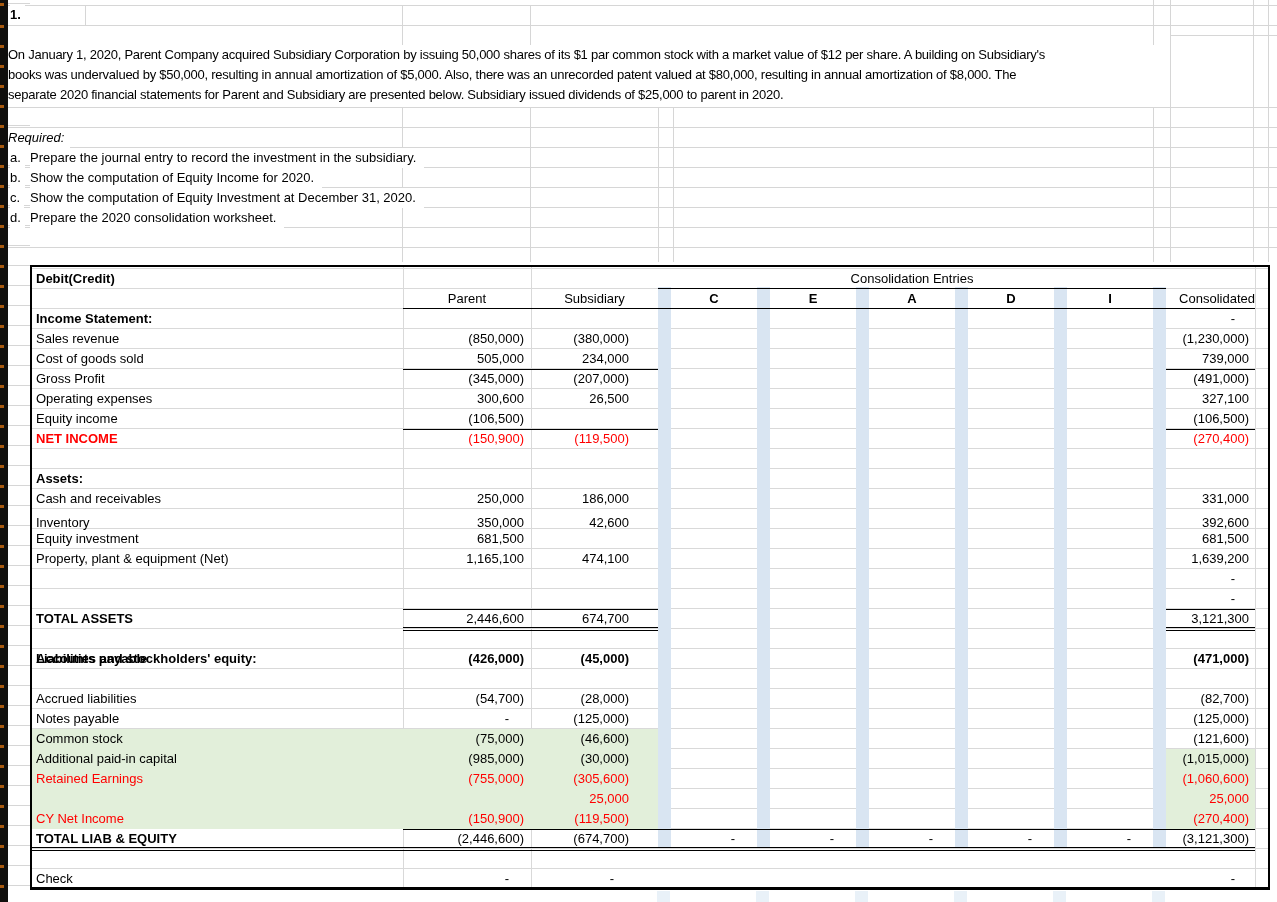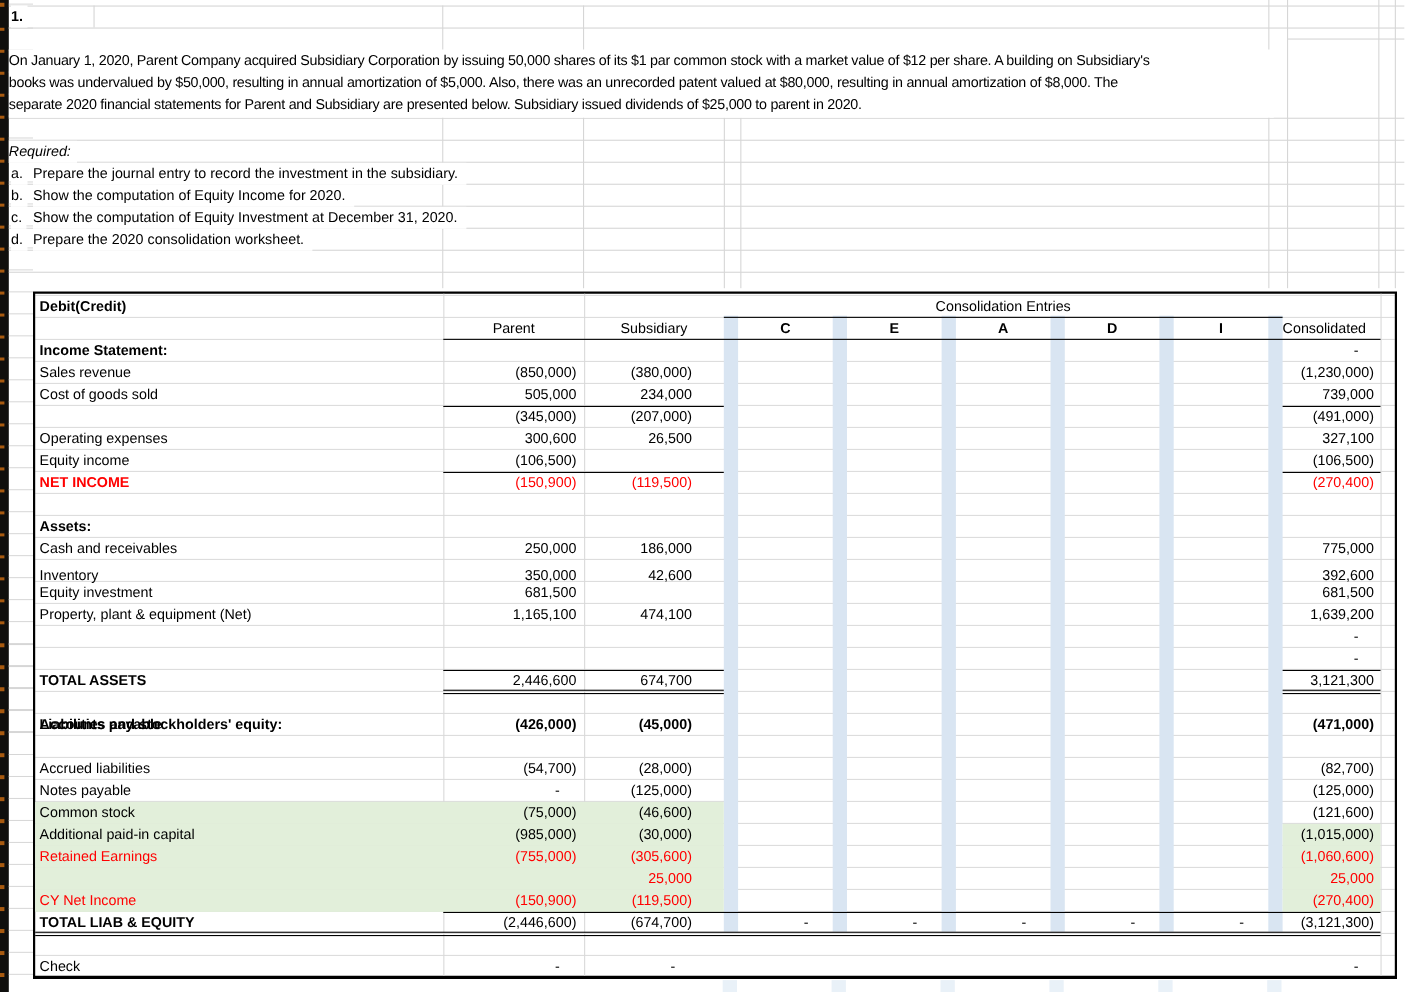--- a/index.html
+++ b/index.html
@@ -136,21 +136,21 @@
     <div class="hcell bold" style="top:2px;left:4px;width:360px;">Debit(Credit)</div>
     <div class="hcell" style="top:2px;left:626px;width:508px;text-align:center;">Consolidation Entries</div>
 
     <div class="hcell" style="top:22px;left:371px;width:128px;text-align:center;">Parent</div>
     <div class="hcell" style="top:22px;left:499px;width:127px;text-align:center;">Subsidiary</div>
     <div class="hcell bold" style="top:22px;left:639px;width:86px;text-align:center;">C</div>
     <div class="hcell bold" style="top:22px;left:738px;width:86px;text-align:center;">E</div>
     <div class="hcell bold" style="top:22px;left:837px;width:86px;text-align:center;">A</div>
     <div class="hcell bold" style="top:22px;left:936px;width:86px;text-align:center;">D</div>
     <div class="hcell bold" style="top:22px;left:1035px;width:86px;text-align:center;">I</div>
-    <div class="hcell" style="top:22px;left:1134px;width:89px;text-align:left;">Consolidated</div>
+    <div class="hcell" style="top:22px;left:1134px;width:89px;text-align:right;">Consolidated</div>
 
     <div id="rows">
         <div class="row" style="top: 42px;">
           <div class="cell lab bold">Income Statement:</div>
           <div class="cell num c dash">-</div>
         </div>
         <div class="row" style="top: 62px;">
           <div class="cell lab">Sales revenue</div>
           <div class="cell num p">(850,000)</div>
           <div class="cell num s">(380,000)</div>
@@ -158,20 +158,21 @@
         </div>
         <div class="row" style="top: 82px;">
           <div class="seg ps bb"></div>
           <div class="seg cons bb"></div>
           <div class="cell lab">Cost of goods sold</div>
           <div class="cell num p">505,000</div>
           <div class="cell num s">234,000</div>
           <div class="cell num c">739,000</div>
         </div>
         <div class="row" style="top: 102px;">
+          <div class="cell lab">Gross Profit</div>
           <div class="cell num p">(345,000)</div>
           <div class="cell num s">(207,000)</div>
           <div class="cell num c">(491,000)</div>
         </div>
         <div class="row" style="top: 122px;">
           <div class="cell lab">Operating expenses</div>
           <div class="cell num p">300,600</div>
           <div class="cell num s">26,500</div>
           <div class="cell num c">327,100</div>
         </div>
@@ -189,21 +190,21 @@
           <div class="cell num c" style="color: rgb(255, 0, 0);">(270,400)</div>
         </div>
         <div class="row" style="top: 182px;"></div>
         <div class="row" style="top: 202px;">
           <div class="cell lab bold">Assets:</div>
         </div>
         <div class="row" style="top: 222px;">
           <div class="cell lab">Cash and receivables</div>
           <div class="cell num p">250,000</div>
           <div class="cell num s">186,000</div>
-          <div class="cell num c">775,000</div>
+          <div class="cell num c">331,000</div>
         </div>
         <div class="row" style="top: 246px;">
           <div class="cell lab">Inventory</div>
           <div class="cell num p">350,000</div>
           <div class="cell num s">42,600</div>
           <div class="cell num c">392,600</div>
         </div>
         <div class="row" style="top: 262px;">
           <div class="cell lab">Equity investment</div>
           <div class="cell num p">681,500</div>

